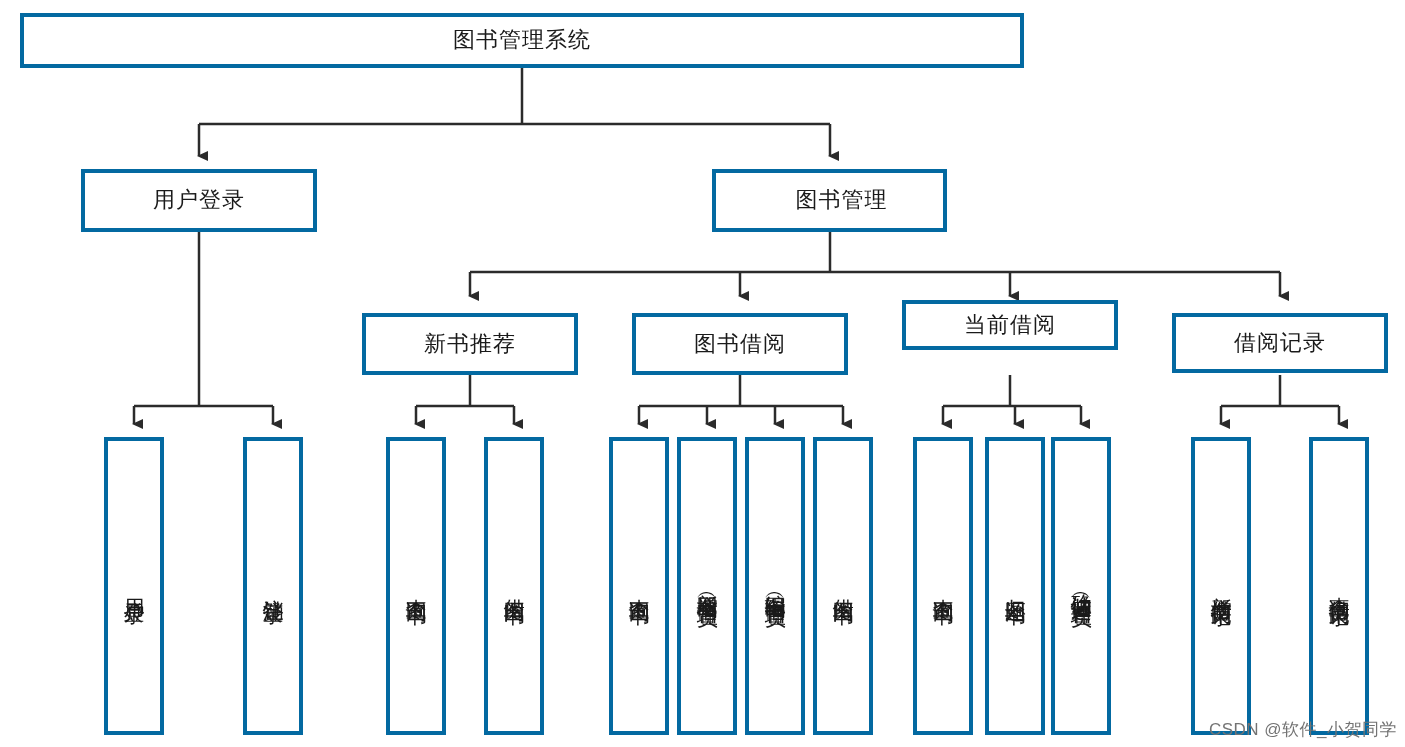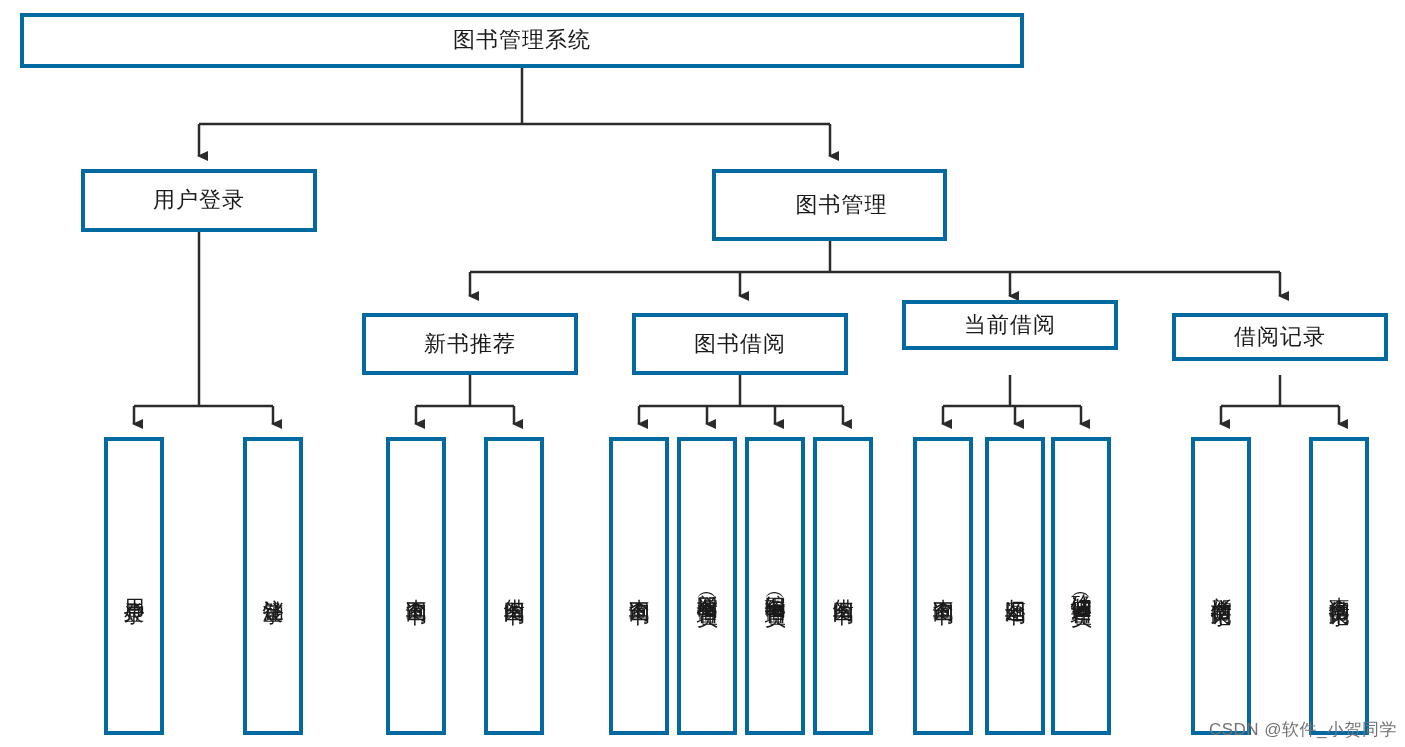--- a/index.html
+++ b/index.html
@@ -123,34 +123,34 @@
     </g>
   </svg>
 
   <div class="node horiz" style="left:20px; top:13px; width:1004px; height:55px;">
     <span>图书管理系统</span>
   </div>
 
   <div class="node horiz" style="left:81px; top:169px; width:236px; height:63px;">
     <span>用户登录</span>
   </div>
-  <div class="node horiz" style="left:712px; top:169px; width:235px; height:72px;padding-left:24px;">
+  <div class="node horiz" style="left:712px; top:169px; width:235px; height:63px;padding-left:24px;">
     <span>图书管理</span>
   </div>
 
   <div class="node horiz" style="left:362px; top:313px; width:216px; height:62px;">
     <span>新书推荐</span>
   </div>
   <div class="node horiz" style="left:632px; top:313px; width:216px; height:62px;">
     <span>图书借阅</span>
   </div>
   <div class="node horiz" style="left:902px; top:300px; width:216px; height:50px;">
     <span>当前借阅</span>
   </div>
-  <div class="node horiz" style="left:1172px; top:313px; width:216px; height:48px;">
+  <div class="node horiz" style="left:1172px; top:313px; width:216px; height:60px;">
     <span>借阅记录</span>
   </div>
 
   <div class="node vert" style="left:104px; top:437px; width:60px; height:298px;">
     <span class="vtext">用户登录</span>
   </div>
   <div class="node vert" style="left:243px; top:437px; width:60px; height:298px;">
     <span class="vtext">注销登录</span>
   </div>
 

